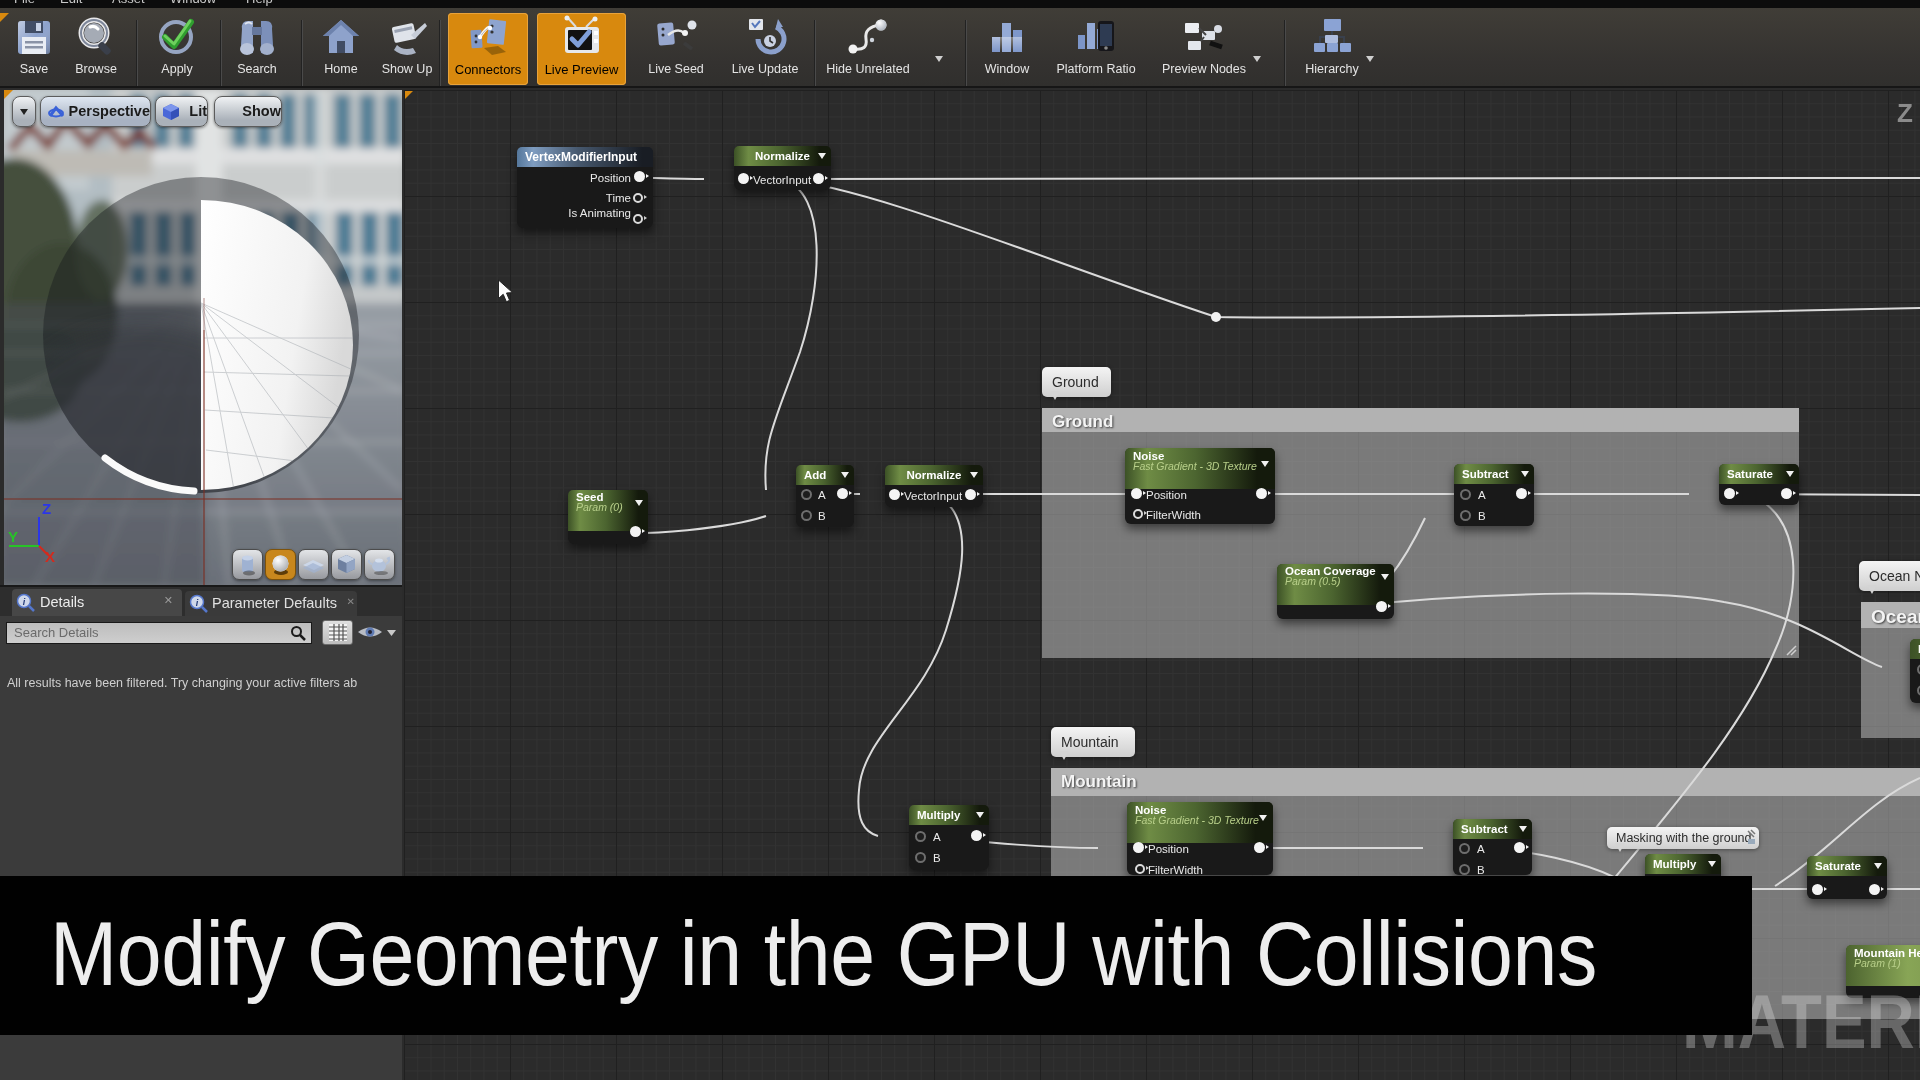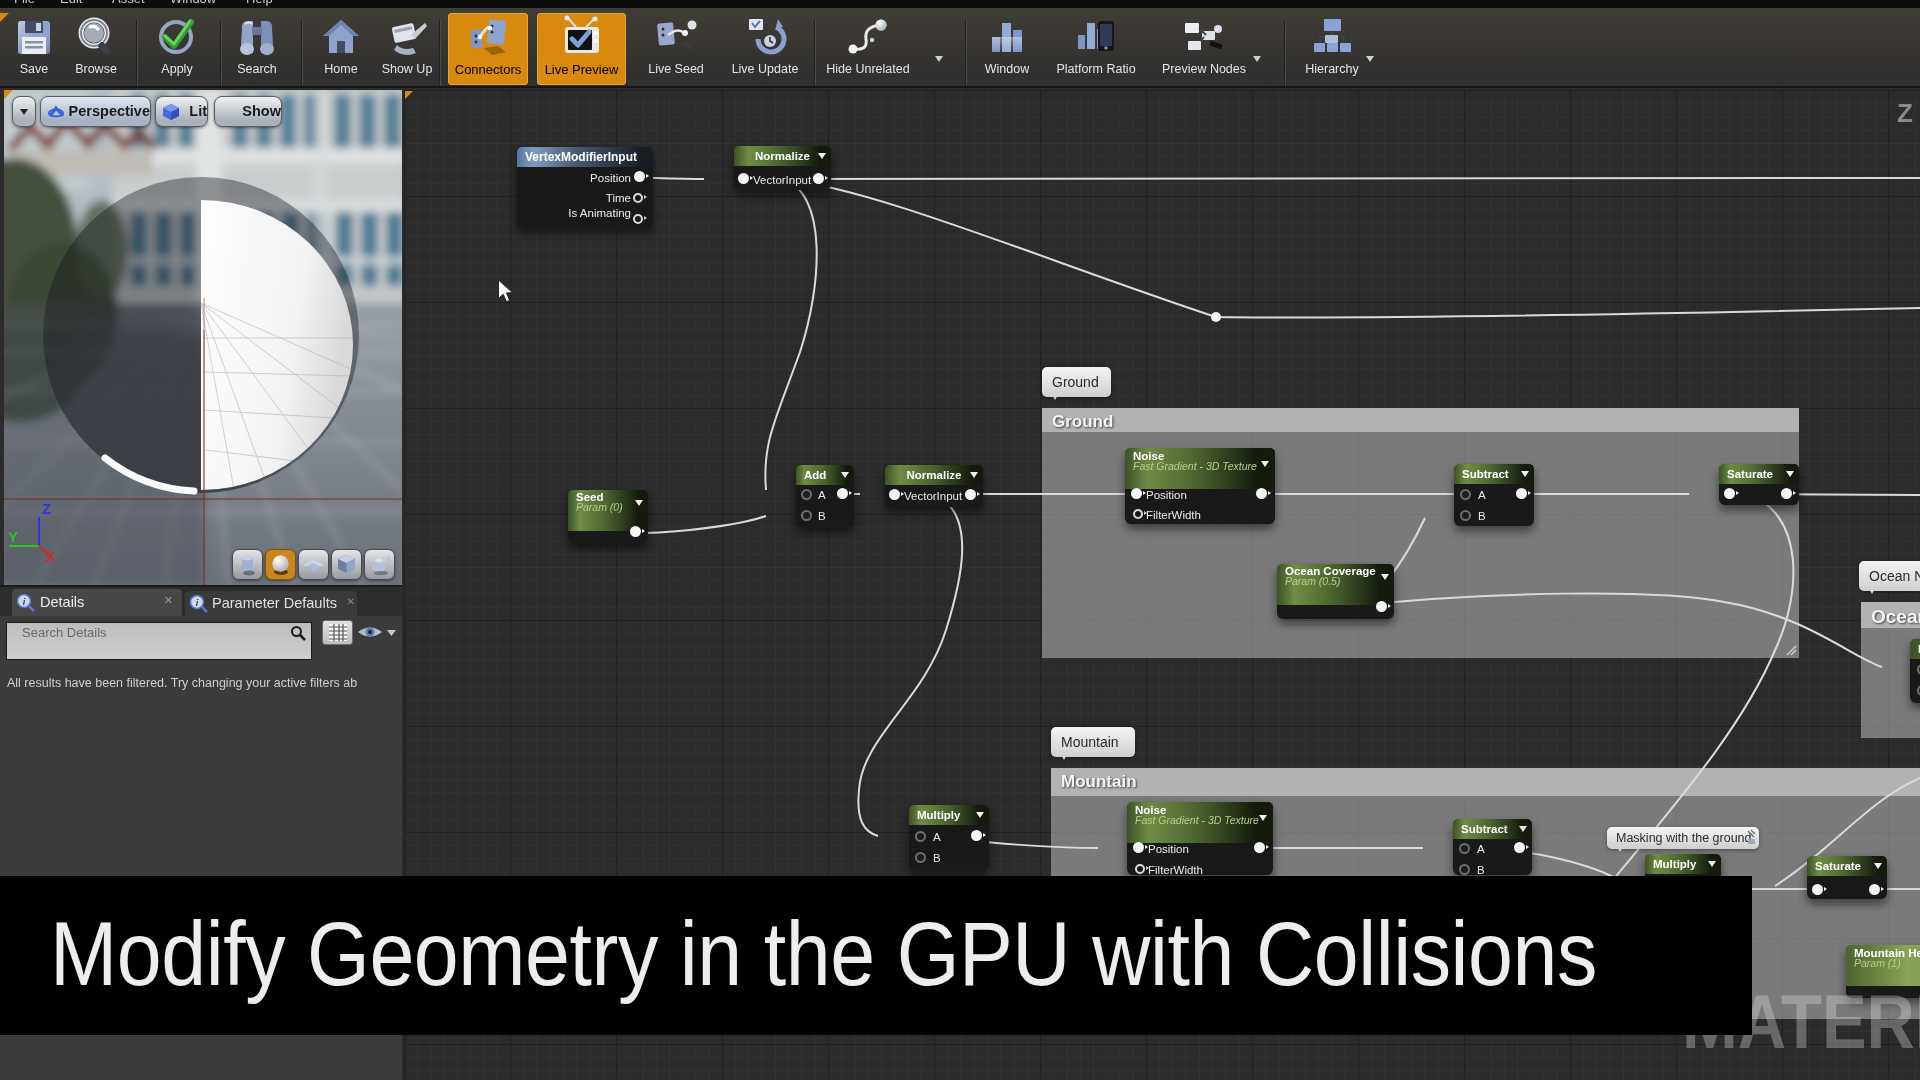--- a/index.html
+++ b/index.html
@@ -35,21 +35,21 @@
 .pin.d{background:#1d1d1d;border:2px solid #6e6e6e;width:7px;height:7px;}
 .pin.d:after{display:none;}
 .plabel{position:absolute;color:#e9e9e9;font-size:11.5px;line-height:12px;white-space:nowrap;}
 
 #vp{position:absolute;left:4px;top:90px;width:398px;height:496px;overflow:hidden;background:#888;}
 .vbtn{position:absolute;top:6px;height:31px;border-radius:8px;background:linear-gradient(#f0f2f4,#aab1b9 80%);border:1px solid #5c5c5c;box-sizing:border-box;color:#1b1b1b;font-weight:bold;font-size:14.5px;line-height:28px;text-align:right;box-shadow:0 1px 3px rgba(0,0,0,0.45);}
 .sbtn{position:absolute;top:459px;width:31px;height:31px;border-radius:7px;background:linear-gradient(#e3e5e8,#97999e);border:1px solid #4c4c4c;box-sizing:border-box;box-shadow:0 1px 3px rgba(0,0,0,0.4);}
 
 #det{position:absolute;left:0;top:585px;width:402px;height:495px;background:#3b3b3b;border-top:2px solid #191919;box-sizing:border-box;}
 .tab{position:absolute;top:2px;height:27px;font-size:14.5px;color:#ececec;box-sizing:border-box;}
-#sinput{position:absolute;left:6px;top:35px;width:306px;height:38px;background:linear-gradient(#bdbdbd,#cecece);border:1px solid #191919;box-sizing:border-box;color:#6b6b6b;font-size:13px;line-height:20px;padding-left:15px;}
+#sinput{position:absolute;left:6px;top:35px;width:306px;height:22px;background:linear-gradient(#bdbdbd,#cecece);border:1px solid #191919;box-sizing:border-box;color:#6b6b6b;font-size:13px;line-height:20px;padding-left:7px;}
 
 #blackbar{position:absolute;left:0;top:876px;width:1752px;height:159px;background:#010101;}
 #blackbar .t{position:absolute;left:50px;top:26px;font-size:91px;color:#ededed;letter-spacing:-0.5px;white-space:nowrap;transform:scaleX(0.887);transform-origin:0 0;}
 #wm{position:absolute;left:1682px;top:978px;font-size:76px;font-weight:bold;color:rgba(228,228,228,0.33);transform:scaleX(0.88);transform-origin:0 0;white-space:nowrap;}
 </style>
 </head>
 <body>
 <div id="menu">
 <span style="left:14px">File</span>
     <span style="left:60px">Edit</span>

